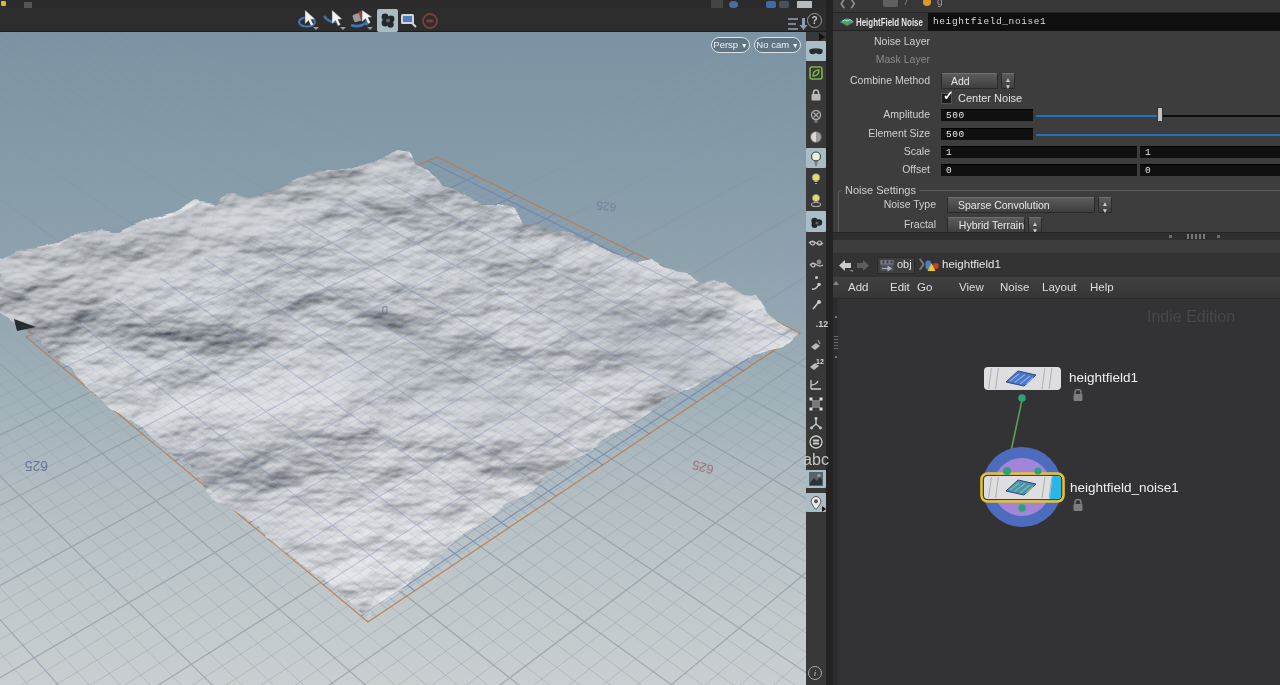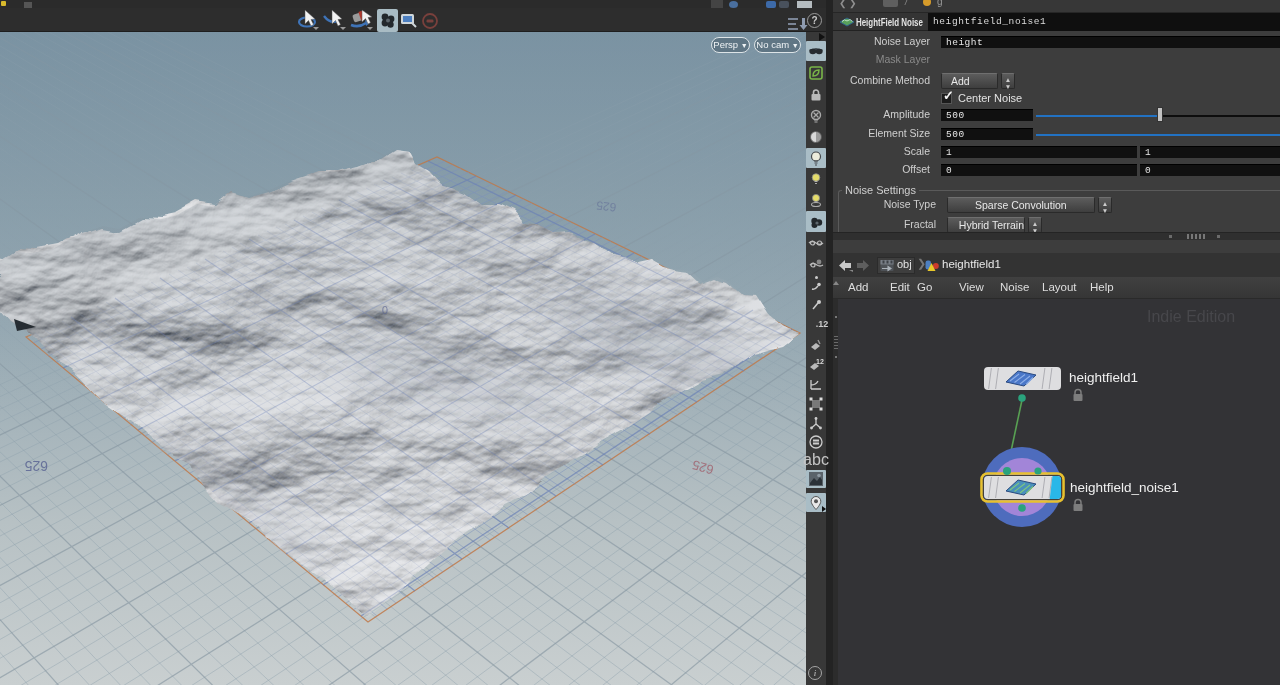--- a/index.html
+++ b/index.html
@@ -318,21 +318,20 @@
 
   <div class="abs" style="left:0;top:13px;width:447px;height:18px;background:#343434;border-bottom:1px solid #222">
     <svg class="abs" style="left:5px;top:1px" width="18" height="17" viewBox="0 0 18 17">
       <polygon points="2,8 9,4 16,8 9,12" fill="#57a05c" stroke="#2e5f8a" stroke-width="1"></polygon>
       <path d="M4 7.5 L6.5 5.8 L9 7 L12 5.5 L14.5 7.5" fill="none" stroke="#bfe0c2" stroke-width="1"></path>
       <polygon points="6,14 12,14 9,16.5" fill="#333"></polygon>
     </svg>
     <span class="abs" style="left:23px;top:3px;color:#e4e4e4;font-size:11px;font-weight:bold;white-space:nowrap;transform:scaleX(0.72);transform-origin:0 0">HeightField Noise</span>
     <div class="abs mono" style="left:95px;top:0;width:352px;height:18px;background:#0f0f0f;color:#dcdcdc;font-size:9.5px;line-height:18px;padding-left:5px;letter-spacing:0.6px">heightfield_noise1</div>
   </div>
-  <div class="fld" style="left:108px;top:36px;width:339px;height:12px">height</div>
   <div class="lbl" style="left:0;top:35px;width:97px;color:#cfcfcf">Noise Layer</div>
   <div class="lbl" style="left:0;top:53px;width:97px;color:#8a8a8a">Mask Layer</div>
   <div class="ddb" style="left:108px;top:73px;width:57px;height:16px;line-height:15px;text-align:left;padding-left:9px">Add</div>
   <div class="spn" style="left:168px;top:73px;width:14px;height:16px">▲<br>▼</div>
   <div class="lbl" style="left:0;top:74px;width:97px;color:#cfcfcf">Combine Method</div>
   <div class="abs" style="left:108px;top:93px;width:11px;height:11px;background:#1c1c1c;border:1px solid #555"></div>
   <div class="abs" style="left:110px;top:88px;color:#f4f4f4;font-size:13px;font-weight:bold">✓</div>
   <div class="abs" style="left:125px;top:92px;color:#e2e2e2;font-size:11px">Center Noise</div>
   <div class="fld" style="left:108px;top:109px;width:92px;height:12px">500</div>
   <div class="lbl" style="left:0;top:108px;width:97px;color:#cfcfcf">Amplitude</div>
@@ -343,21 +342,21 @@
   <div class="lbl" style="left:0;top:127px;width:97px;color:#cfcfcf">Element Size</div>
   <div class="abs" style="left:203px;top:133.5px;width:244px;height:2.5px;background:#2272c3"></div>
   <div class="fld" style="left:108px;top:146px;width:196px;height:12px">1</div>
   <div class="fld" style="left:307px;top:146px;width:140px;height:12px">1</div>
   <div class="lbl" style="left:0;top:145px;width:97px;color:#cfcfcf">Scale</div>
   <div class="fld" style="left:108px;top:164px;width:196px;height:12px">0</div>
   <div class="fld" style="left:307px;top:164px;width:140px;height:12px">0</div>
   <div class="lbl" style="left:0;top:163px;width:97px;color:#cfcfcf">Offset</div>
   <div class="abs" style="left:5px;top:190px;width:442px;height:46px;border:1px solid #5a5a5a;border-right:none;border-radius:3px 0 0 3px"></div>
   <div class="abs" style="left:9px;top:184px;background:#3d3d3d;padding:0 3px;color:#cfcfcf;font-size:11px">Noise Settings</div>
-  <div class="ddb" style="left:114px;top:197px;width:148px;height:16px;line-height:15px;text-align:left;padding-left:27px">Sparse Convolution</div>
+  <div class="ddb" style="left:114px;top:197px;width:148px;height:16px;line-height:15px;text-align:left;padding-left:10px">Sparse Convolution</div>
   <div class="spn" style="left:265px;top:197px;width:14px;height:16px">▲<br>▼</div>
   <div class="lbl" style="left:0;top:198px;width:103px;color:#cfcfcf">Noise Type</div>
   <div class="ddb" style="left:114px;top:217px;width:78px;height:16px;line-height:15px">Hybrid Terrain</div>
   <div class="spn" style="left:195px;top:217px;width:14px;height:16px">▲<br>▼</div>
   <div class="lbl" style="left:0;top:218px;width:103px;color:#cfcfcf">Fractal</div>
 
   <div class="abs" style="left:0;top:232px;width:447px;height:8px;background:#2f2f2f;border-top:1px solid #242424">
     <div class="abs" style="left:336px;top:2px;width:3px;height:3px;background:#6b6b6b"></div>
     <div class="abs" style="left:354px;top:1px;width:18px;height:5px;background:repeating-linear-gradient(90deg,#777 0,#777 2px,#2f2f2f 2px,#2f2f2f 4px)"></div>
     <div class="abs" style="left:384px;top:2px;width:3px;height:3px;background:#6b6b6b"></div>

